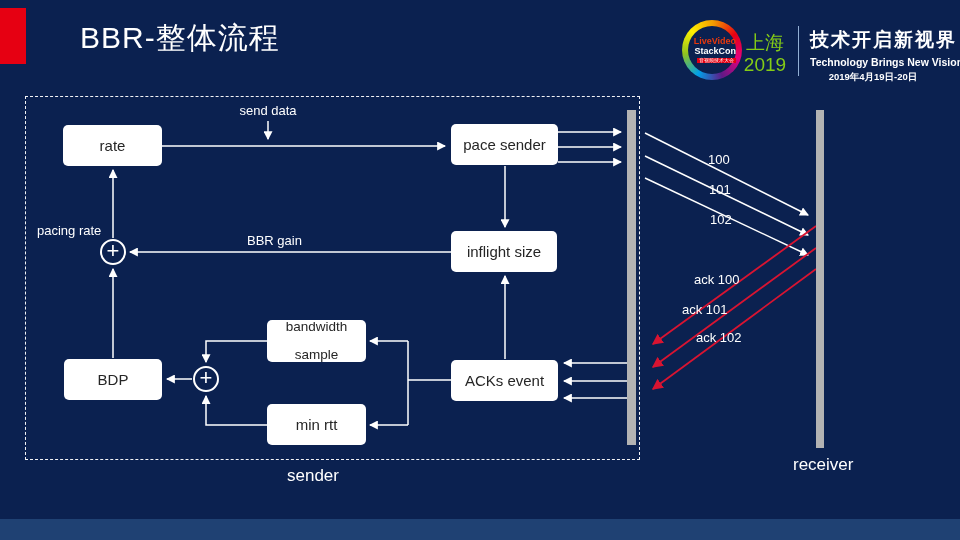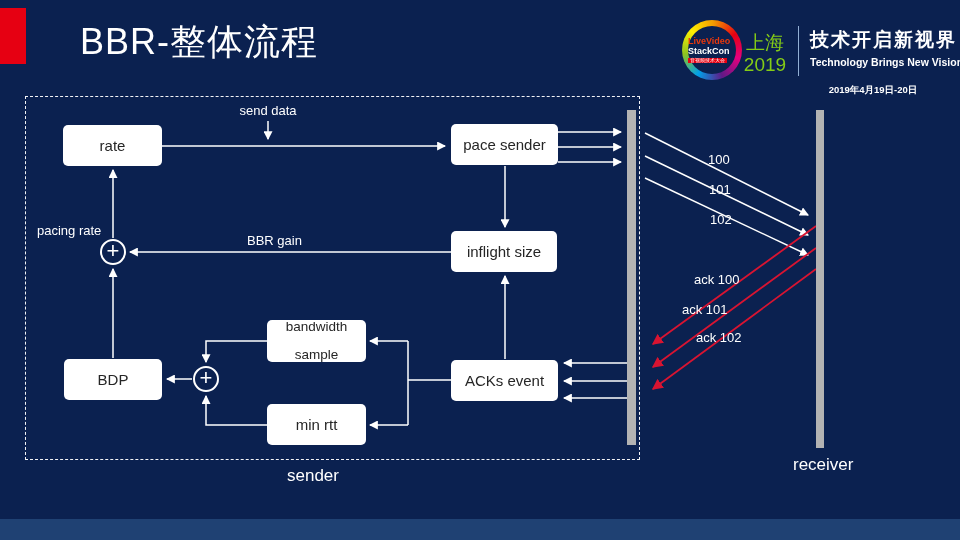--- a/index.html
+++ b/index.html
@@ -6,38 +6,38 @@
     --background:#0B2150; --accent_red:#E60012; --footer_blue:#1F4173;
     --line_white:#FFFFFF; --bar_gray:#B3B3B3; --ack_red:#D91431;
     --box_fill:#FFFFFF; --box_text:#262626;
   }
   *{margin:0;padding:0;box-sizing:border-box;}
   html,body{width:960px;height:540px;overflow:hidden;}
   body{font-family:"Liberation Sans",sans-serif;background:var(--background);}
   .slide{position:relative;width:960px;height:540px;background:var(--background);overflow:hidden;}
 
   .accent-bar{position:absolute;left:0;top:8px;width:26px;height:56px;background:var(--accent_red);}
-  .title{position:absolute;left:80px;top:18px;font-size:36px;font-weight:400;color:#fff;letter-spacing:1px;}
+  .title{position:absolute;left:80px;top:18px;font-size:30px;font-weight:400;color:#fff;letter-spacing:1px;}
 
   
   .logo-ring{position:absolute;left:682px;top:20px;width:60px;height:60px;border-radius:50%;
     background:conic-gradient(from 210deg,#00a0e9,#8fc31f,#fff100,#f39800,#e60012,#e4007f,#601986,#00a0e9);}
   .logo-inner{position:absolute;left:6px;top:6px;width:48px;height:48px;border-radius:50%;
-    background:var(--background);display:flex;flex-direction:column;align-items:flex-start;justify-content:center;line-height:1.1;}
+    background:var(--background);display:flex;flex-direction:column;align-items:flex-end;justify-content:center;line-height:1.1;}
   .logo-l1{font-size:9px;font-weight:bold;color:#e8380d;}
   .logo-l2{font-size:9px;font-weight:bold;color:#ffffff;}
   .logo-tag{font-size:5px;color:#fff;background:var(--accent_red);padding:0 2px;margin-top:1px;white-space:nowrap;}
   .city-col{position:absolute;left:742px;top:32px;width:46px;text-align:center;color:#84cc16;line-height:1.15;}
   .city-cn{font-size:19px;}
   .city-yr{font-size:19px;}
   .hdr-divider{position:absolute;left:798px;top:26px;width:1px;height:50px;background:rgba(170,200,235,.85);}
   .slogan-col{position:absolute;left:810px;top:27px;width:126px;text-align:center;color:#fff;}
   .slogan-cn{font-size:19px;font-weight:bold;letter-spacing:2px;white-space:nowrap;}
   .slogan-en{font-size:10.5px;font-weight:bold;margin-top:3px;white-space:nowrap;}
-  .slogan-date{font-size:9.5px;font-weight:bold;margin-top:16px;}
+  .slogan-date{font-size:9.5px;font-weight:bold;margin-top:3px;}
 
   .dashed-box{position:absolute;left:25px;top:96px;width:615px;height:364px;border:1.5px dashed rgba(255,255,255,.95);}
 
   svg.wires{position:absolute;left:0;top:0;width:960px;height:540px;pointer-events:none;}
   .ln{stroke:var(--line_white);stroke-width:1.5;fill:none;}
   .lnr{stroke:var(--ack_red);stroke-width:1.8;fill:none;}
   .ah-w{fill:var(--line_white);}
   .ah-r{fill:var(--ack_red);}
 
   .node{position:absolute;background:var(--box_fill);color:var(--box_text);font-size:15px;

